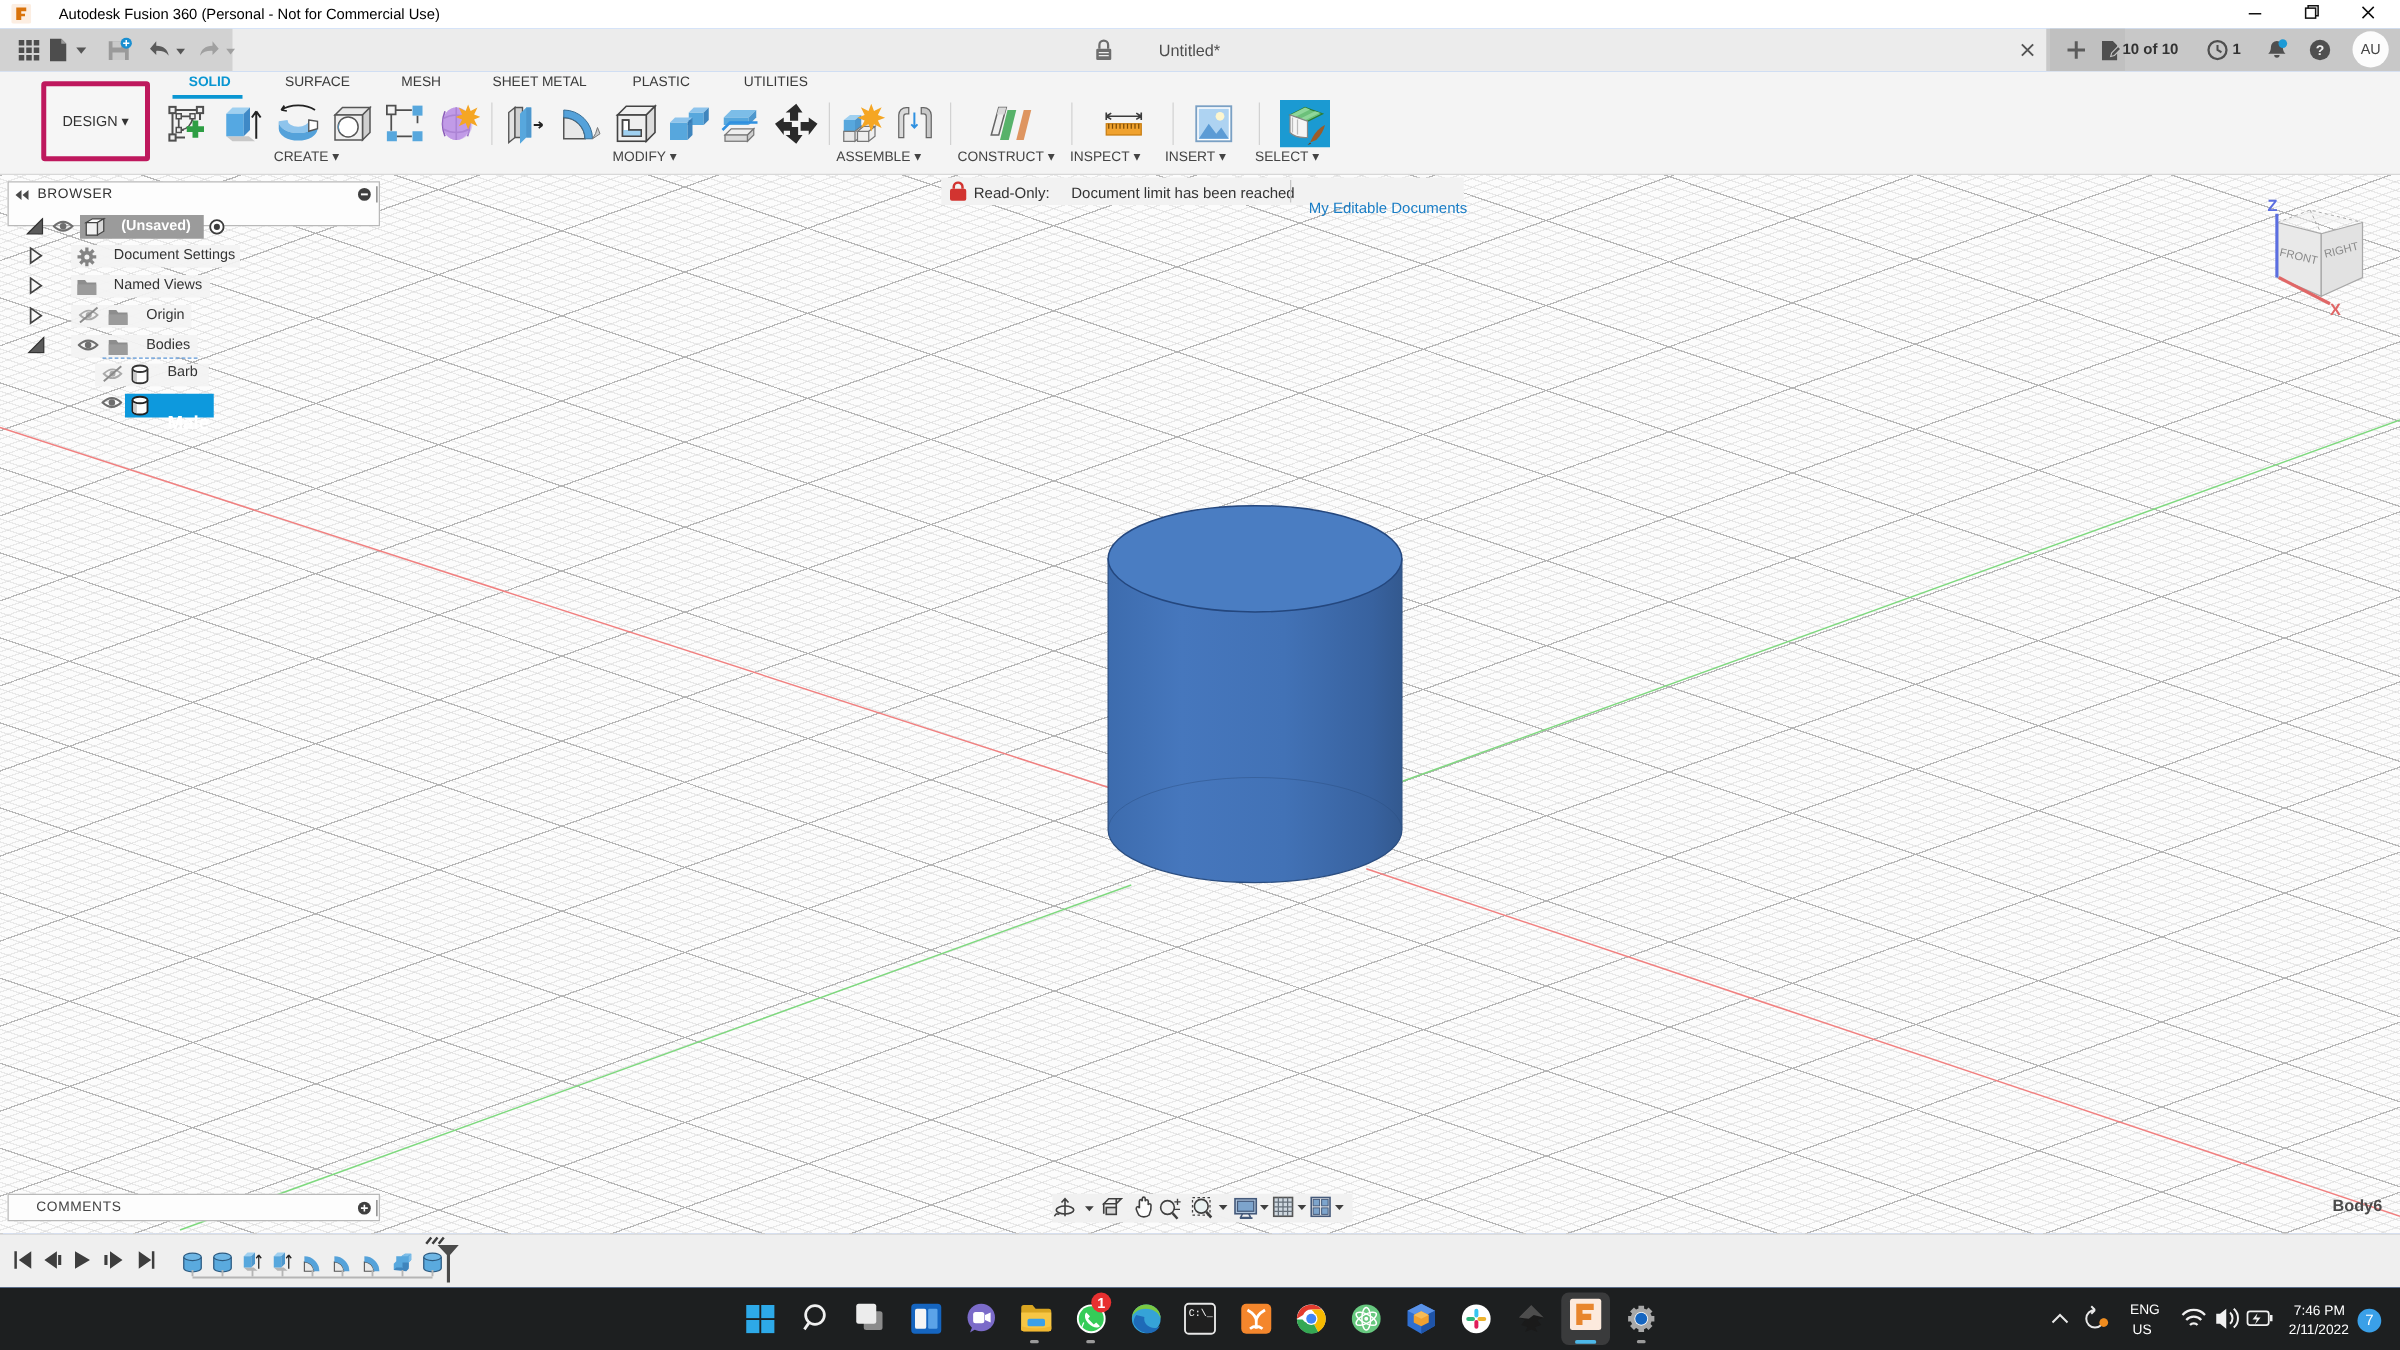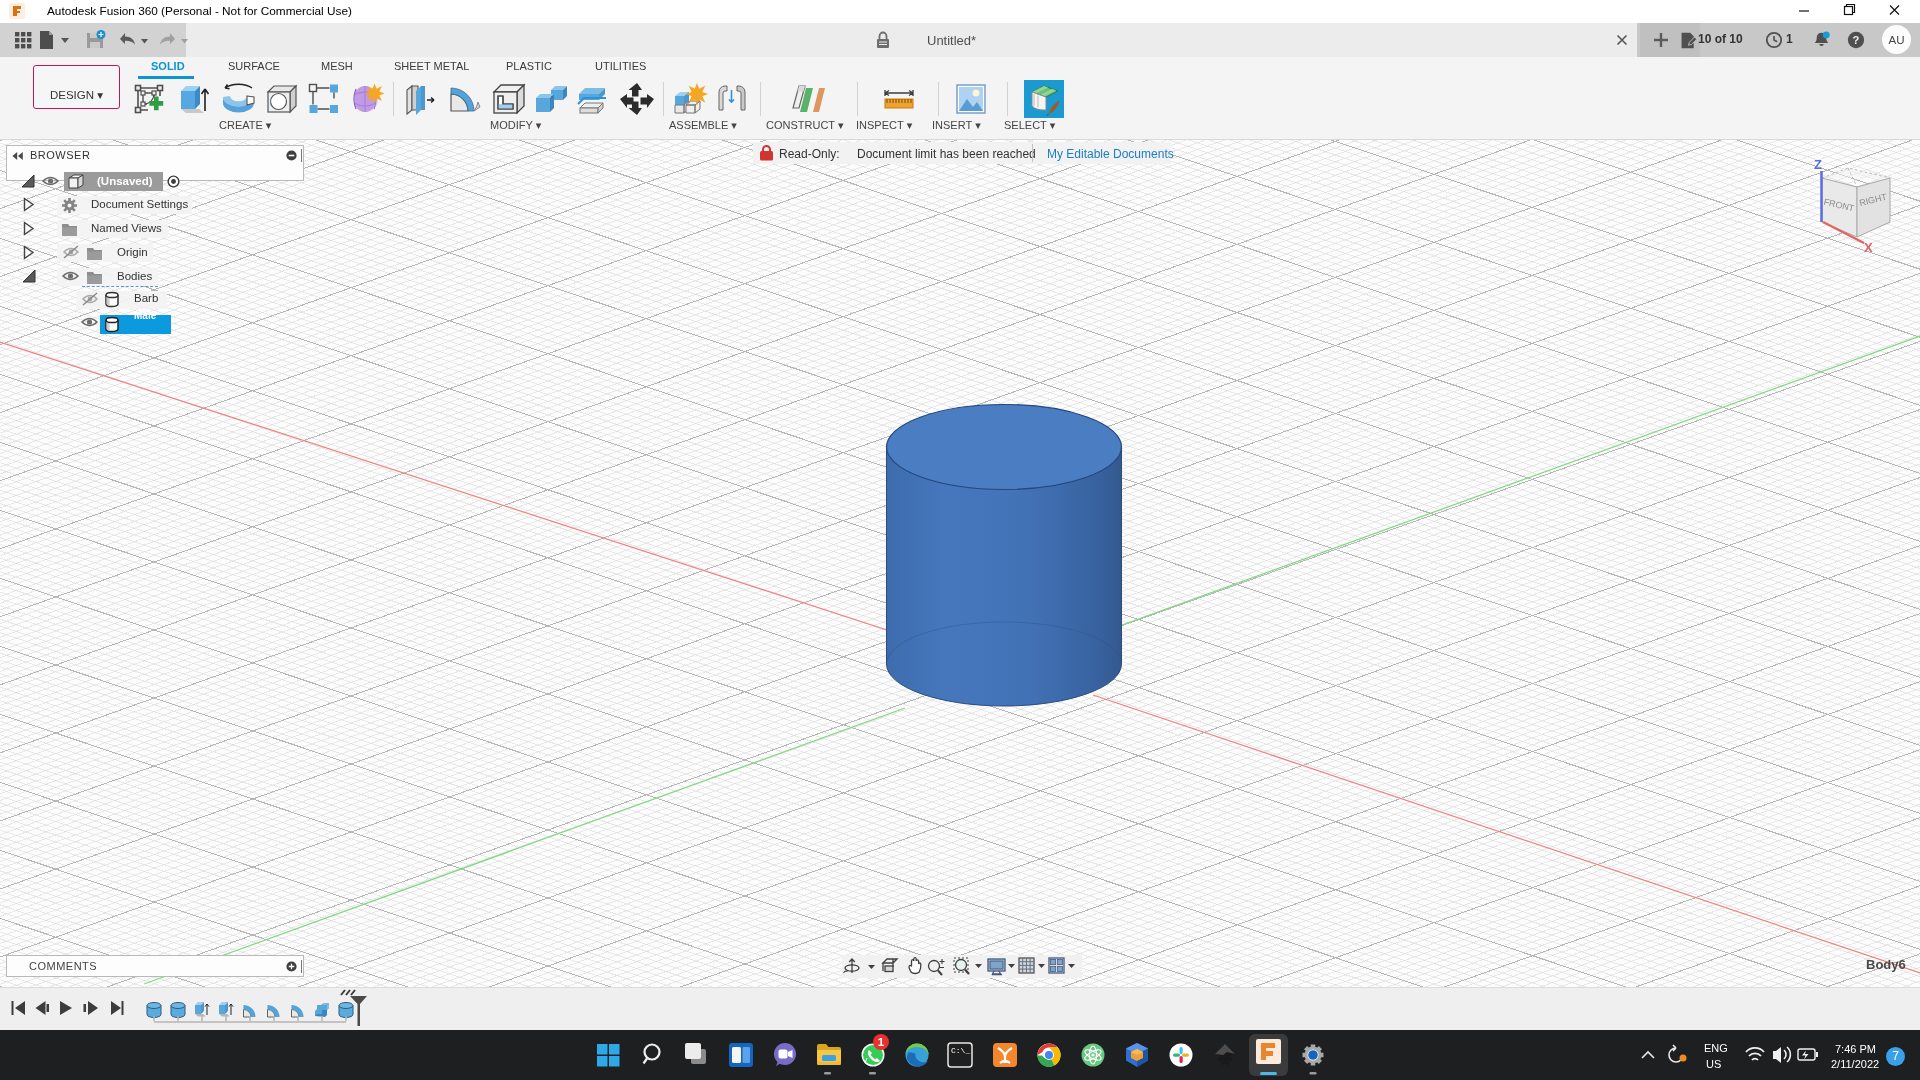--- a/index.html
+++ b/index.html
@@ -12,21 +12,21 @@
 #title-text { left:47px; top:4px; font-size:11.8px; color:#000; }
 
 
 #row2 { left:0; top:23px; width:1920px; height:34px; background:#ececec; }
 #qat { left:0; top:0; width:186px; height:34px; background:#d2d2d2; }
 #row2-right { left:1637px; top:0; width:283px; height:34px; background:#c8c8c8; }
 #plusbtn { left:3px; top:0; width:60px; height:34px; background:#c0c0c0; }
 
 
 #ribbon { left:0; top:57px; width:1920px; height:83px; background:#f4f4f4; border-bottom:1px solid #d8d8d8; }
-#design-btn { left:33px; top:8px; width:87px; height:44px; background:#f6f6f6; border:1px solid #be185d; border-radius:3px; text-align:center; line-height:58px; font-size:11.5px; color:#333; }
+#design-btn { left:33px; top:8px; width:87px; height:64px; background:#f6f6f6; border:4px solid #be185d; border-radius:3px; text-align:center; line-height:58px; font-size:11.5px; color:#333; }
 .rtab { top:3px; font-size:11px; color:#3a3a3a; }
 .rtab.active { color:#0a96d2; font-weight:bold; }
 #solid-underline { left:138px; top:19px; width:56px; height:3px; background:#0a96d2; }
 .rlabel { top:62px; font-size:11px; color:#444; text-align:left; }
 .rsep { top:25px; width:1px; height:34px; background:#d2d2d2; }
 
 
 #viewport { left:0; top:140px; width:1920px; height:847px;
   background-color:#fcfcfc;
   background-image:
@@ -40,21 +40,21 @@
 #browser-head { left:6px; top:5px; width:298px; height:36px; background:#fdfdfd; border:1px solid #b9b9b9;padding-left:25px; }
 #browser-head .bt { position:absolute; left:23px; top:3px; font-size:11px; color:#333; letter-spacing:0.5px; }
 .trow { position:absolute; height:18px; background:rgba(243,243,243,0.92); }
 .ttext { position:absolute; top:3px; font-size:11.5px; color:#333; }
 
 
 #readonly { left:753px; top:2px; width:418px; height:22px; background:#f2f2f2; }
 #readonly .t1 { position:absolute; left:26px; top:5px; font-size:12px; font-weight:normal; color:#333; }
 #readonly .t2 { position:absolute; left:104px; top:5px; font-size:12px; color:#333; }
 #readonly .sep { position:absolute; left:279px; top:2px; width:1px; height:18px; background:#c4c4c4; }
-#readonly .t3 { position:absolute; left:294px; top:5px; font-size:12px; color:#1a7dc5; white-space:nowrap; }
+#readonly .t3 { position:absolute; left:294px; top:17px; font-size:12px; color:#1a7dc5; white-space:nowrap; }
 #readonly div { white-space:nowrap; }
 
 
 #comments { left:6px; top:815px; width:298px; height:22px; background:#fdfdfd; border:1px solid #b9b9b9; }
 #comments .ct { position:absolute; left:22px; top:4px; font-size:11px; color:#444; letter-spacing:0.5px; }
 
 
 #navbar { left:842px; top:815px; width:240px; height:23px; background:rgba(241,241,241,0.97); }
 
 #body6 { left:1866px; top:817px; font-size:13px; font-weight:bold; color:#4a4a4a; }
@@ -465,21 +465,21 @@
       <svg class="abs" style="left:81px;top:176px" width="17" height="12" viewBox="0 0 17 12">
         <path d="M1 6 Q8.5 -1 16 6 Q8.5 13 1 6 z" fill="none" stroke="#6e6e6e" stroke-width="1.6"></path>
         <circle cx="8.5" cy="6" r="2.6" fill="#6e6e6e"></circle>
       </svg>
       <div class="abs" style="left:100px;top:175px;width:71px;height:19px;background:#0d99dd;"></div>
       <svg class="abs" style="left:104px;top:176px" width="16" height="17" viewBox="0 0 16 17">
         <path d="M2 4 v9 a6 2.6 0 0 0 12 0 V4" fill="#fdfdfd" stroke="#222" stroke-width="1.5"></path>
         <ellipse cx="8" cy="4" rx="6" ry="2.6" fill="#fdfdfd" stroke="#222" stroke-width="1.5"></ellipse>
         <path d="M2.5 6 v7 a5.5 2.2 0 0 0 3 1.8 V7.5 a6 2.4 0 0 1 -3 -1.5 z" fill="#c9c9c9"></path>
       </svg>
-      <div class="abs" style="left:134px;top:170px;font-size:10px;font-weight:bold;color:#fff;">Male</div>
+      <div class="abs" style="left:134px;top:190px;font-size:15px;font-weight:bold;color:#fff;">Male</div>
     </div>
 
     <div id="readonly" class="abs">
       <svg class="abs" style="left:6px;top:3px" width="15" height="16" viewBox="0 0 15 16">
         <rect x="1" y="6" width="13" height="9.5" rx="1.5" fill="#d23430"></rect>
         <path d="M4 6 v-1.5 a3.5 3.5 0 0 1 7 0 V6" fill="none" stroke="#d23430" stroke-width="2"></path>
       </svg>
       <div class="t1">Read-Only:</div>
       <div class="t2">Document limit has been reached</div>
       <div class="sep"></div>

